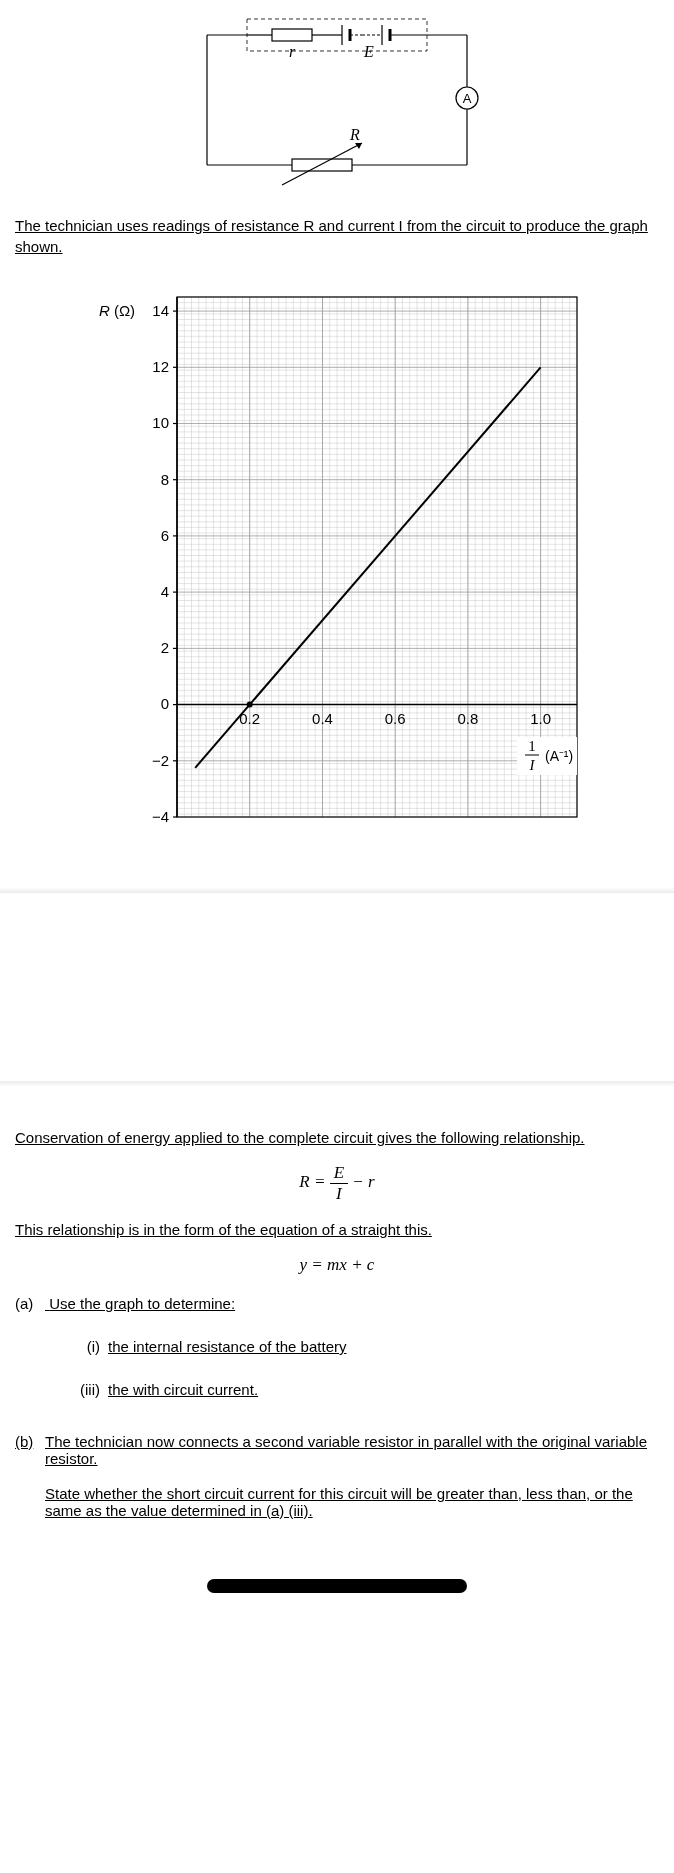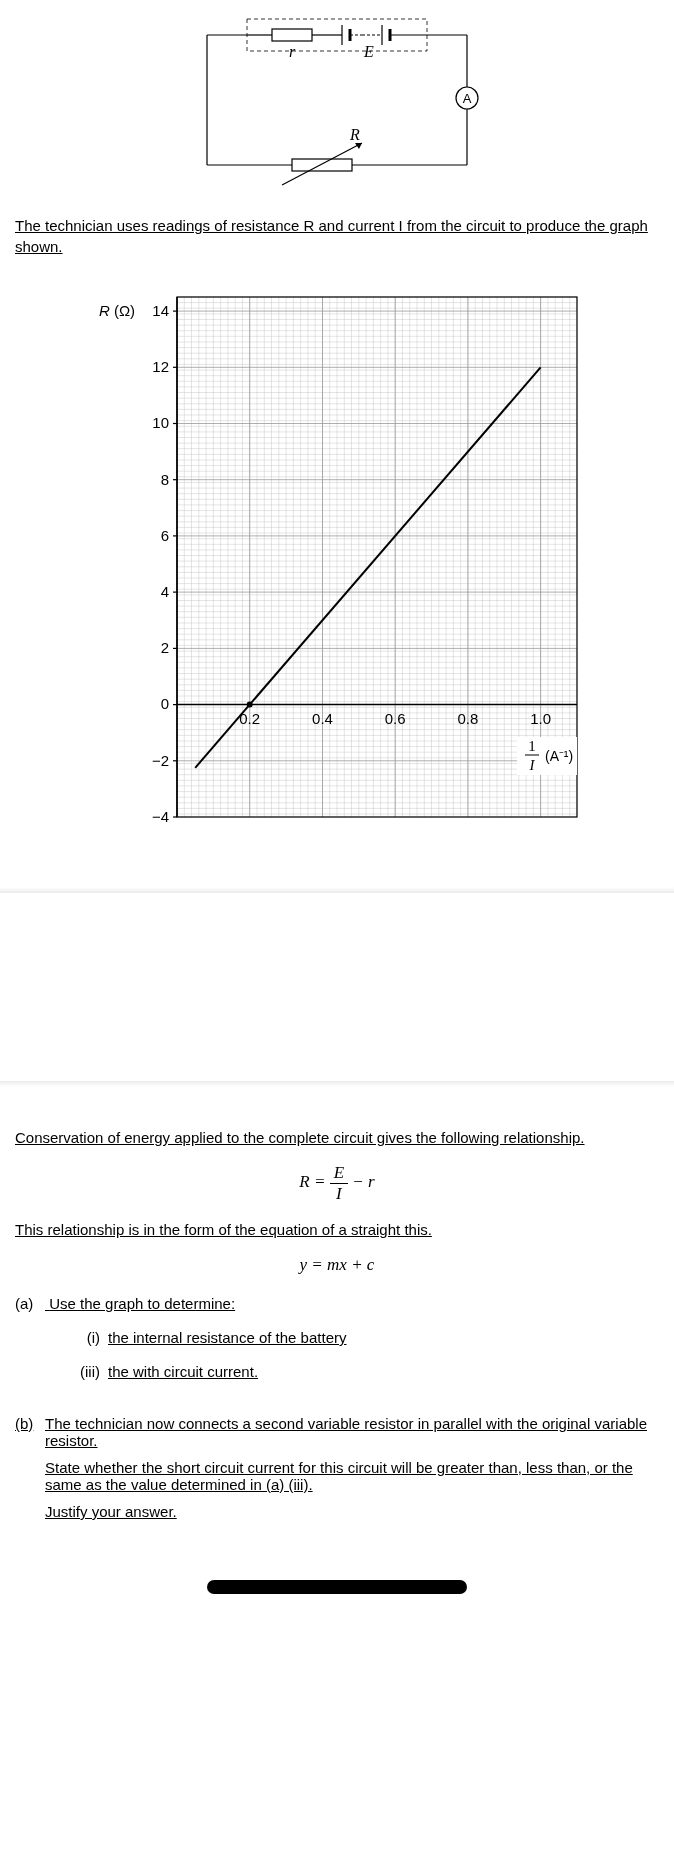--- a/index.html
+++ b/index.html
@@ -36,21 +36,21 @@
   }
   .frac {
     display: inline-block;
     vertical-align: middle;
     text-align: center;
     font-style: italic;
   }
   .frac .num { display: block; border-bottom: 1px solid #000; padding: 0 4px; }
   .frac .den { display: block; padding: 0 4px; }
   .section { margin-top: 20px; text-decoration: underline; }
-  .sub-sub-item { margin-left: 50px; margin-top: 17px; }
+  .sub-sub-item { margin-left: 50px; margin-top: 26px; }
   .page-gap {
     height: 200px;
     margin: 40px -15px;
     position: relative;
   }
   .page-gap::before, .page-gap::after {
     content: '';
     position: absolute;
     left: 0; right: 0;
     height: 6px;
@@ -374,19 +374,18 @@
   <div class="sub-sub-item">
     <span class="roman">(iii)</span><span>the with circuit current.</span>
   </div>
 </div>
 
 <div class="section" style="margin-top:35px">
   <div style="display:flex">
     <span class="part-label">(b)</span>
     <div style="flex:1">
       <div>The technician now connects a second variable resistor in parallel with the original variable resistor.</div>
-      <div style="margin-top:10px">State whether the short circuit current for this circuit will be greater than, less than, or the same as the value determined in (a) (iii).</div>
-      <div style="margin-top:10px">Justify your answer.</div>
+      <div style="margin-top:18px">State whether the short circuit current for this circuit will be greater than, less than, or the same as the value determined in (a) (iii).</div>
     </div>
   </div>
 </div>
 
 <div class="bottom-bar"></div>
 
 </body></html>

